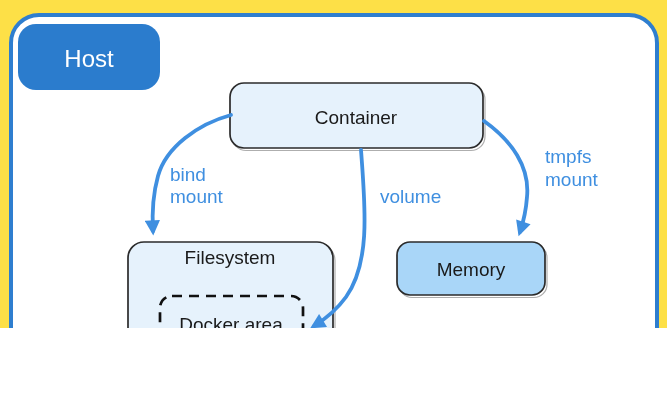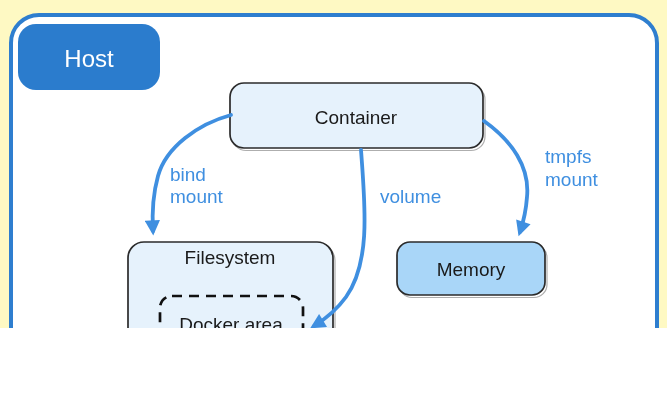--- a/index.html
+++ b/index.html
@@ -1,20 +1,20 @@
 <!DOCTYPE html>
 <html><head>
 <meta charset="utf-8">
 <style>
   html, body { margin: 0; padding: 0; background: #ffffff; }
   .stage {
     position: relative;
     width: 667px;
     height: 328px;
-    background: #fef9c3;
+    background: #fde047;
     font-family: "Liberation Sans", sans-serif;
     overflow: hidden;
   }
   svg text { font-family: "Liberation Sans", sans-serif; }
   .host-label   { font-size: 24px; font-weight: normal; }
   .node-label   { font-size: 19px; }
   .edge-label   { font-size: 19px; }
   .node-rect    { stroke: #2b2b2b; stroke-width: 1.7; }
   .sketch-echo  { fill: none; stroke: #2b2b2b; stroke-opacity: 0.38; stroke-width: 1.2; }
   .arrow        { fill: none; stroke-width: 3.8; stroke-linecap: round; }

